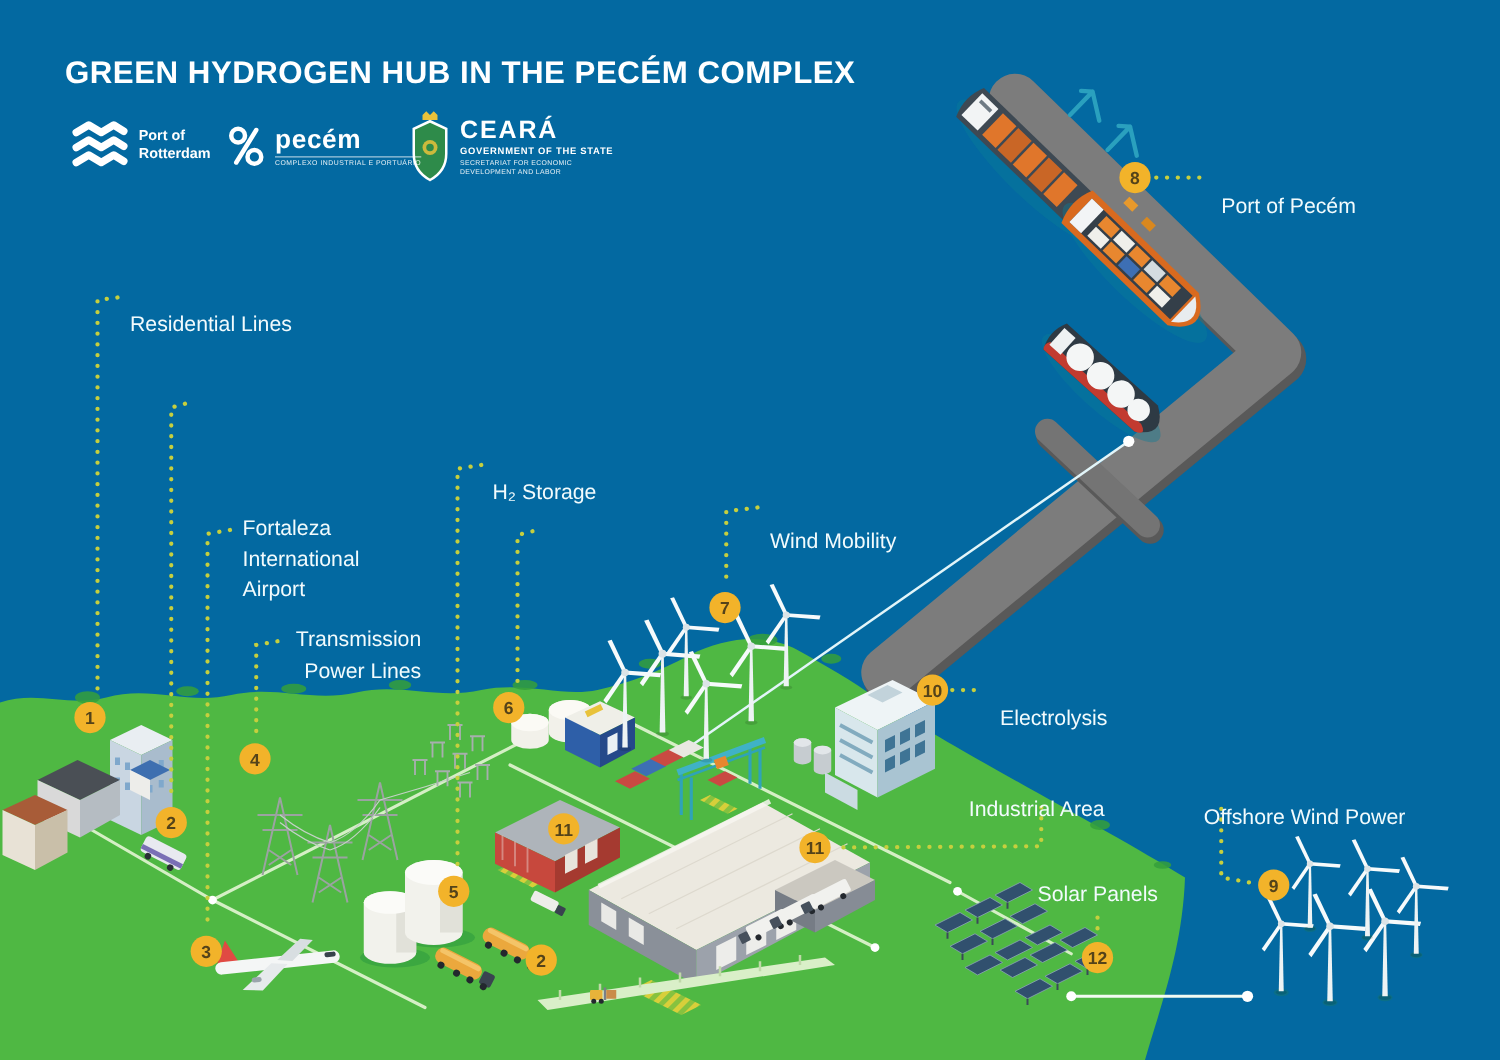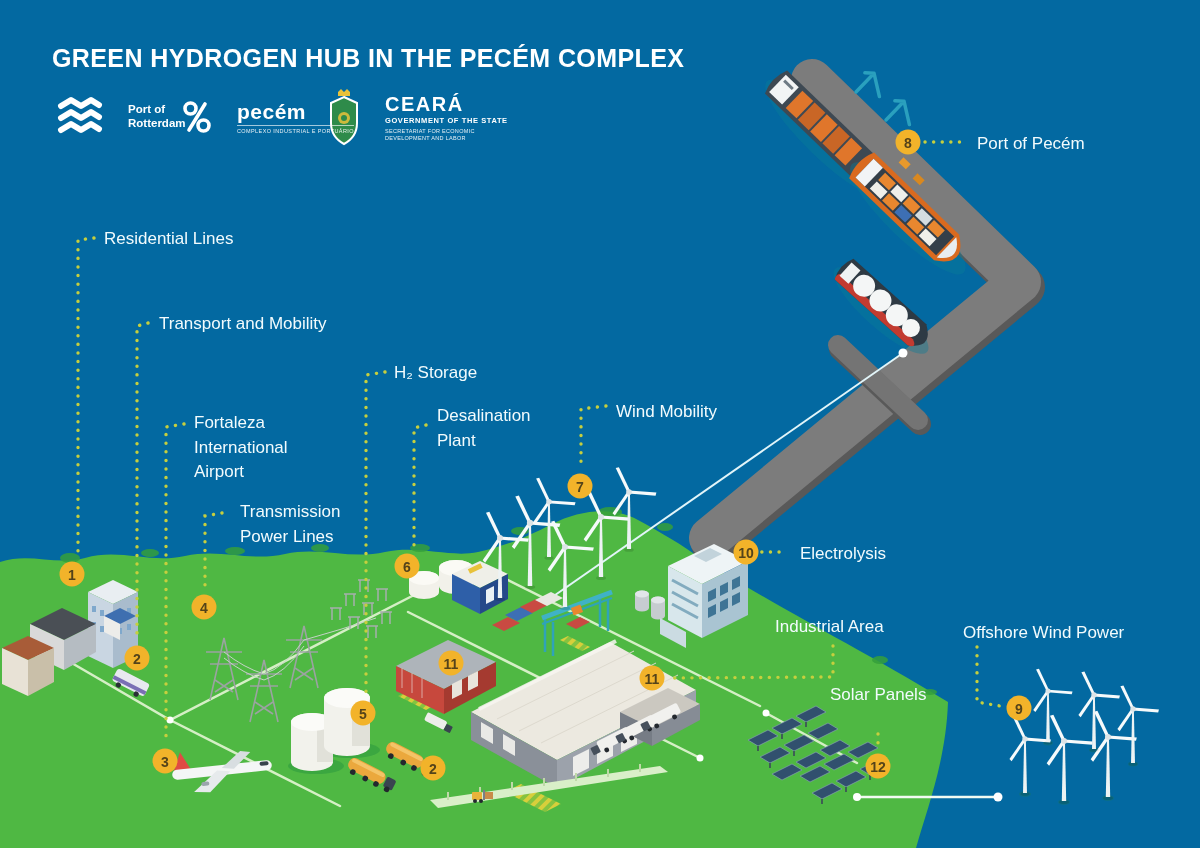--- a/index.html
+++ b/index.html
@@ -2,26 +2,26 @@
 <html><head>
 <meta charset="utf-8">
 <style>
   html,body{margin:0;padding:0;background:#0D96B5;}
   .stage{position:relative;width:1200px;height:848px;background:#0369a1;overflow:hidden;
          font-family:"Liberation Sans","DejaVu Sans",sans-serif;}
   svg.scene{position:absolute;left:0;top:0;}
   .title{position:absolute;left:52px;top:44px;margin:0;color:#FFFFFF;font-size:25px;
          font-weight:bold;letter-spacing:.4px;white-space:nowrap;}
   .label{position:absolute;color:#F2FBFD;font-size:17px;line-height:1.45;}
-  .nowrap{white-space:nowrap;}
+  .nowrap{white-space:nowrap;margin-top:21px;}
   .w115{width:118px;} .w110{width:110px;}
   .badge{position:absolute;width:25px;height:25px;border-radius:50%;background:#F2B32A;
          color:#54431A;font-weight:bold;font-size:14px;display:flex;align-items:center;
          justify-content:center;transform:translate(-50%,-50%);}
-  .logo{position:absolute;display:flex;align-items:center;gap:25px;color:#FFFFFF;}
+  .logo{position:absolute;display:flex;align-items:center;gap:8px;color:#FFFFFF;}
   .logo-lines{font-size:11.5px;font-weight:bold;line-height:1.2;}
   .pecem-name{font-size:21px;font-weight:bold;letter-spacing:.5px;line-height:1;}
   .pecem-tag{font-size:5.5px;letter-spacing:.4px;opacity:.9;margin-top:3px;border-top:1px solid rgba(255,255,255,.7);padding-top:2px;}
   .ceara-name{font-size:20px;font-weight:bold;letter-spacing:1.5px;line-height:1;}
   .ceara-sub{font-size:7.5px;font-weight:bold;letter-spacing:.6px;margin-top:2px;}
   .ceara-dept{font-size:5.5px;letter-spacing:.3px;opacity:.9;margin-top:3px;line-height:1.3;}
 </style>
 </head>
 <body>
 
@@ -490,25 +490,23 @@
     <path d="M23,4 L7,30"></path>
     <circle cx="21.5" cy="25.5" r="5.5"></circle>
   </svg>
   <div>
     <div class="pecem-name">pecém</div>
     <div class="pecem-tag">COMPLEXO INDUSTRIAL E PORTUÁRIO</div>
   </div>
 </div>
 
 <div class="label nowrap" style="left:104px;top:227px;">Residential Lines</div>
-<div class="label nowrap" style="left:159px;top:312px;">Transport and Mobility</div>
 <div class="label w110" style="left:194px;top:411px;">Fortaleza International Airport</div>
-<div class="label w115" style="left:240px;top:500px;">Transmission Power Lines</div>
+<div class="label w115" style="left:219px;top:500px;text-align:right;">Transmission Power Lines</div>
 <div class="label nowrap" style="left:394px;top:361px;">H₂ Storage</div>
-<div class="label w110" style="left:437px;top:404px;">Desalination Plant</div>
 <div class="label nowrap" style="left:616px;top:400px;">Wind Mobility</div>
 <div class="label nowrap" style="left:977px;top:132px;">Port of Pecém</div>
 <div class="label nowrap" style="left:963px;top:621px;">Offshore Wind Power</div>
 <div class="label nowrap" style="left:800px;top:542px;text-align:right;">Electrolysis</div>
 <div class="label nowrap" style="left:775px;top:615px;">Industrial Area</div>
 <div class="label nowrap" style="left:830px;top:683px;">Solar Panels</div>
 
 <div class="badge" style="left:72px;top:574px;">1</div>
 <div class="badge" style="left:137px;top:658px;">2</div>
 <div class="badge" style="left:165px;top:761px;">3</div>

